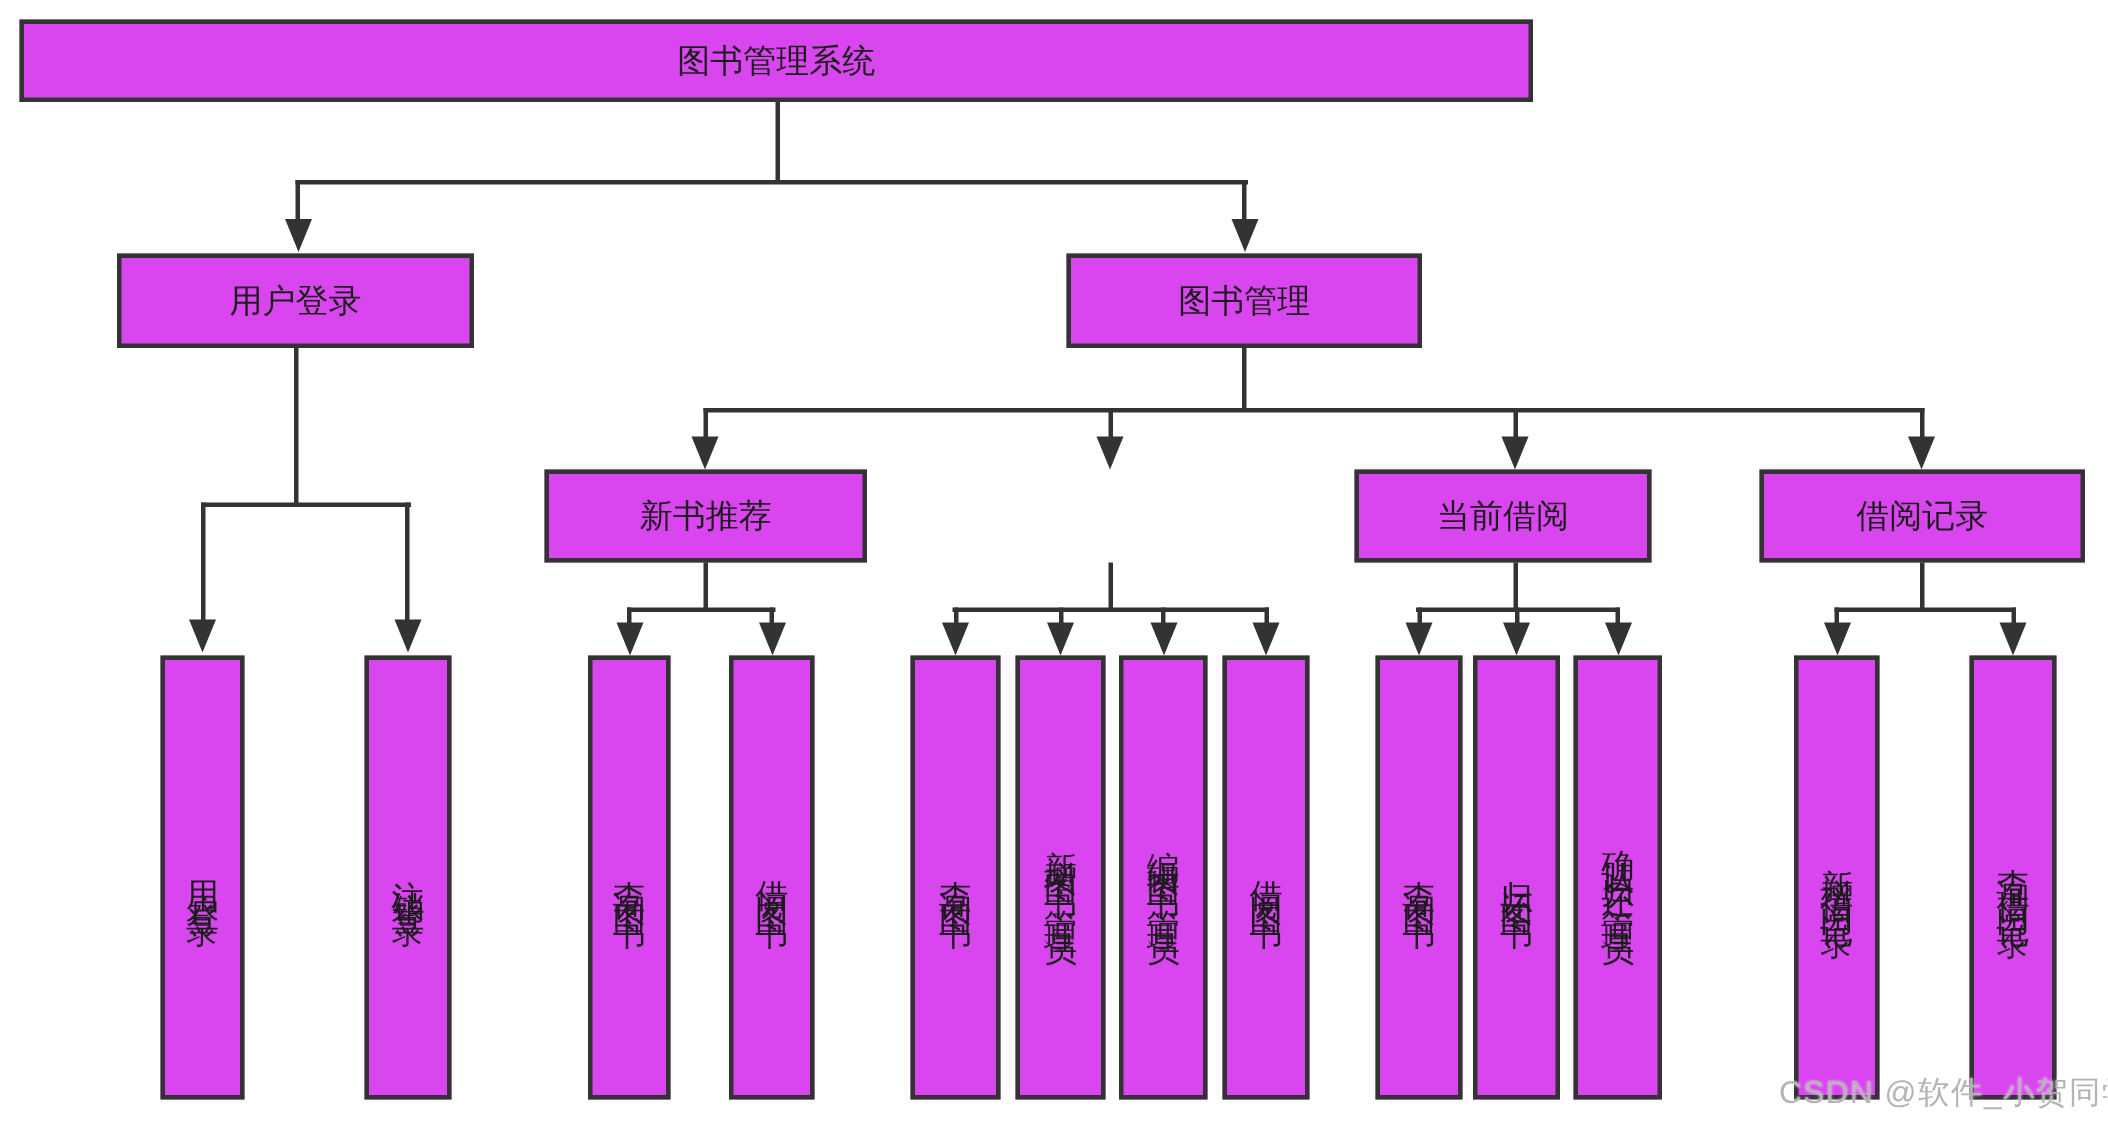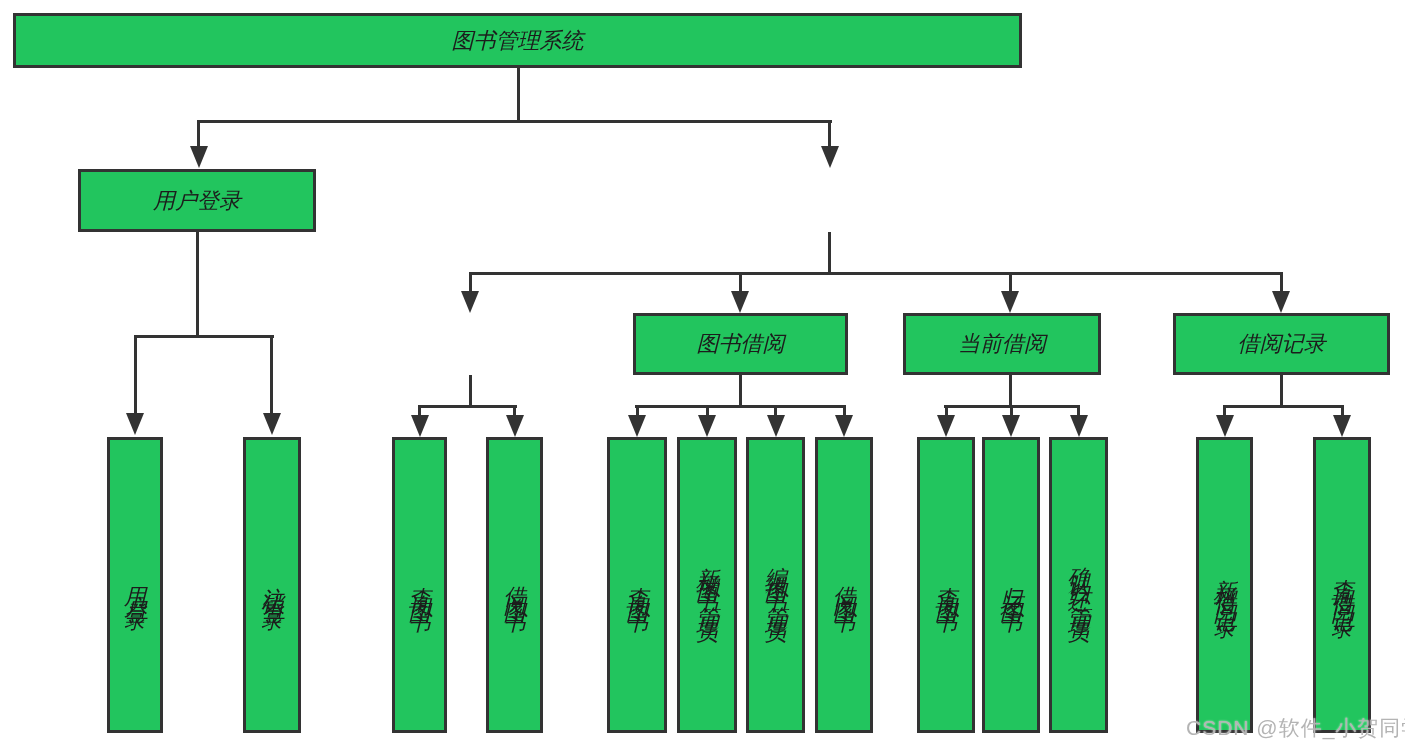--- a/index.html
+++ b/index.html
@@ -13,25 +13,24 @@
   body{font-family:"Liberation Sans","DejaVu Sans",sans-serif;}
   .canvas{
     position:relative;
     width:1405px;height:747px;
     background:var(--bg);
     overflow:hidden;
   }
   .box{
     position:absolute;
     border:3px solid var(--line);
-    background:#22c55e;
+    background:#d946ef;
     display:flex;align-items:center;justify-content:center;
     font-size:22px;color:var(--text);
     white-space:nowrap;
-    font-style:italic;
   }
   .vbox{
     writing-mode:vertical-rl;
     text-orientation:mixed;
     letter-spacing:8px;
     font-size:22px;
     line-height:1;
   }
   .hline{position:absolute;height:3px;background:var(--line);}
   .vline{position:absolute;width:3px;background:var(--line);}
@@ -60,40 +59,41 @@
   <div class="box" style="left:13px;top:13px;width:1009px;height:55px;">图书管理系统</div>
 
   <div class="vline" style="left:517px;top:68px;height:54px;"></div>
   <div class="hline" style="left:197px;top:120px;width:635px;"></div>
   <div class="vline" style="left:197px;top:120px;height:28px;"></div>
   <div class="arrow" style="left:190px;top:146px;"></div>
   <div class="vline" style="left:828px;top:120px;height:28px;"></div>
   <div class="arrow" style="left:821px;top:146px;"></div>
 
   <div class="box" style="left:78px;top:169px;width:238px;height:63px;">用户登录</div>
+  <div class="box" style="left:711px;top:169px;width:237px;height:63px;">图书管理</div>
 
   <div class="vline" style="left:196px;top:232px;height:106px;"></div>
   <div class="hline" style="left:134px;top:335px;width:140px;"></div>
   <div class="vline" style="left:134px;top:335px;height:80px;"></div>
   <div class="arrow" style="left:126px;top:413px;"></div>
   <div class="vline" style="left:270px;top:335px;height:80px;"></div>
   <div class="arrow" style="left:263px;top:413px;"></div>
 
   <div class="vline" style="left:828px;top:232px;height:42px;"></div>
   <div class="hline" style="left:469px;top:272px;width:814px;"></div>
   <div class="vline" style="left:469px;top:272px;height:20px;"></div>
   <div class="arrow" style="left:461px;top:291px;"></div>
   <div class="vline" style="left:739px;top:272px;height:20px;"></div>
   <div class="arrow" style="left:731px;top:291px;"></div>
   <div class="vline" style="left:1009px;top:272px;height:20px;"></div>
   <div class="arrow" style="left:1001px;top:291px;"></div>
   <div class="vline" style="left:1280px;top:272px;height:20px;"></div>
   <div class="arrow" style="left:1272px;top:291px;"></div>
 
-  <div class="box" style="left:633px;top:313px;width:215px;height:62px;">图书借阅</div>
+  <div class="box" style="left:363px;top:313px;width:215px;height:62px;">新书推荐</div>
   <div class="box" style="left:903px;top:313px;width:198px;height:62px;">当前借阅</div>
   <div class="box" style="left:1173px;top:313px;width:217px;height:62px;">借阅记录</div>
 
   <div class="vline" style="left:469px;top:375px;height:32px;"></div>
   <div class="hline" style="left:418px;top:405px;width:99px;"></div>
   <div class="vline" style="left:418px;top:405px;height:12px;"></div>
   <div class="arrow" style="left:411px;top:415px;"></div>
   <div class="vline" style="left:513px;top:405px;height:12px;"></div>
   <div class="arrow" style="left:506px;top:415px;"></div>
 

